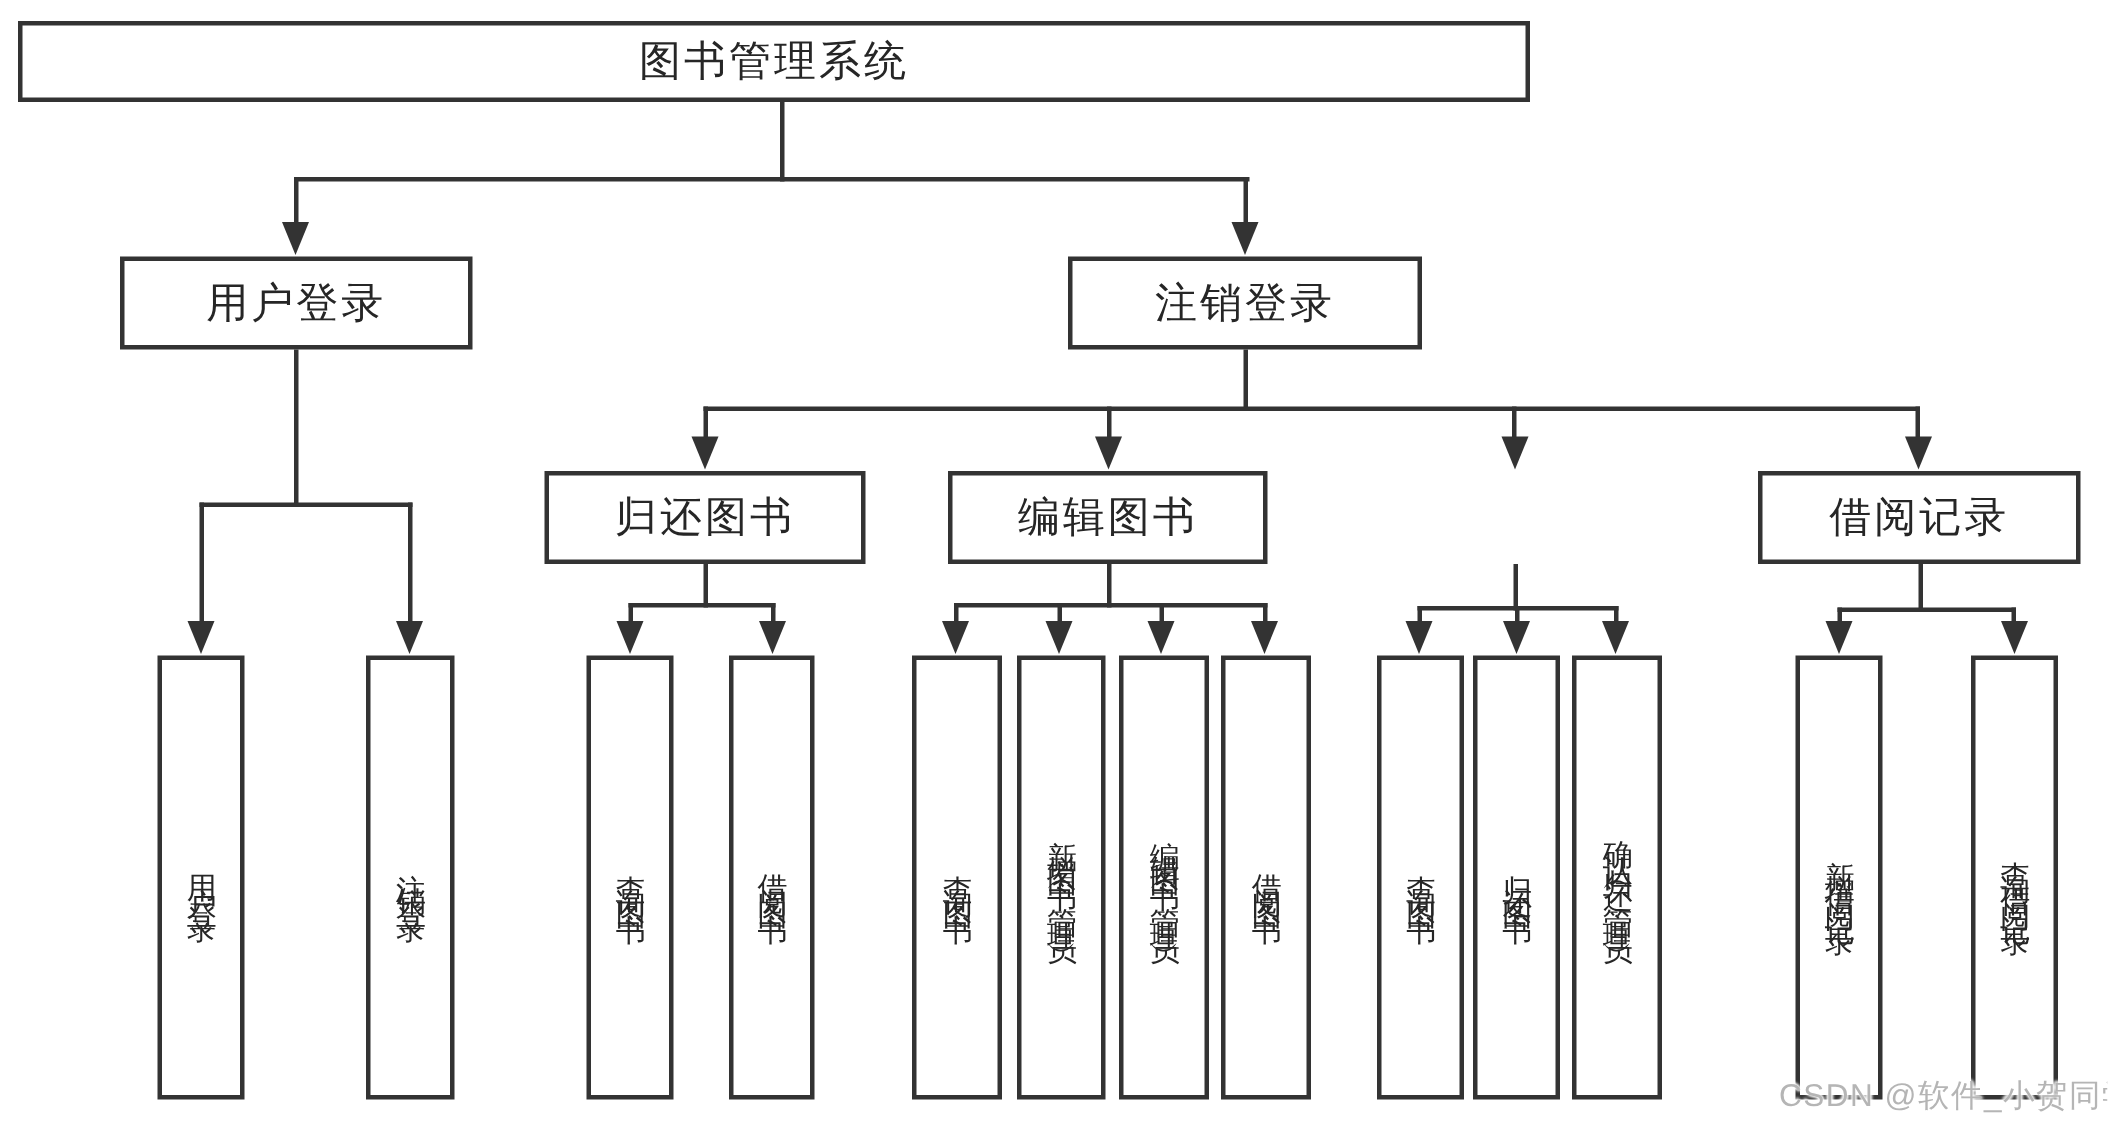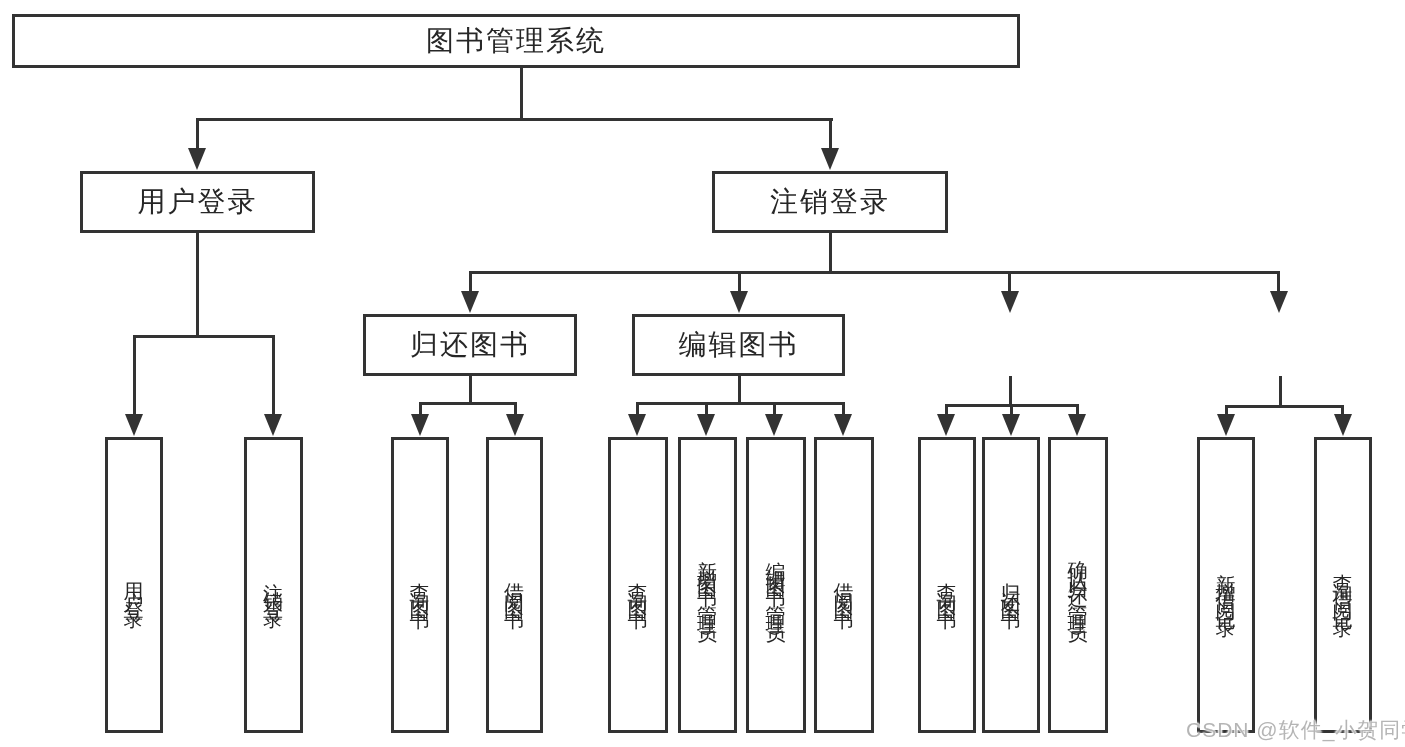--- a/index.html
+++ b/index.html
@@ -46,20 +46,23 @@
   </div>
   <div class="box" style="left:712px;top:171px;width:236px;height:62px">
     <span class="hlabel">注销登录</span>
   </div>
 
   <div class="box" style="left:363px;top:314px;width:214px;height:62px">
     <span class="hlabel">归还图书</span>
   </div>
   <div class="box" style="left:632px;top:314px;width:213px;height:62px">
     <span class="hlabel">编辑图书</span>
+  </div>
+  <div class="box" style="left:1172px;top:314px;width:215px;height:62px">
+    <span class="hlabel">借阅记录</span>
   </div>
 
   <div class="box leaf" style="left:105px;width:58px">
     <span class="vlabel">用户登录</span>
   </div>
   <div class="box leaf" style="left:244px;width:59px">
     <span class="vlabel">注销登录</span>
   </div>
 
   <div class="box leaf" style="left:391px;width:58px">

